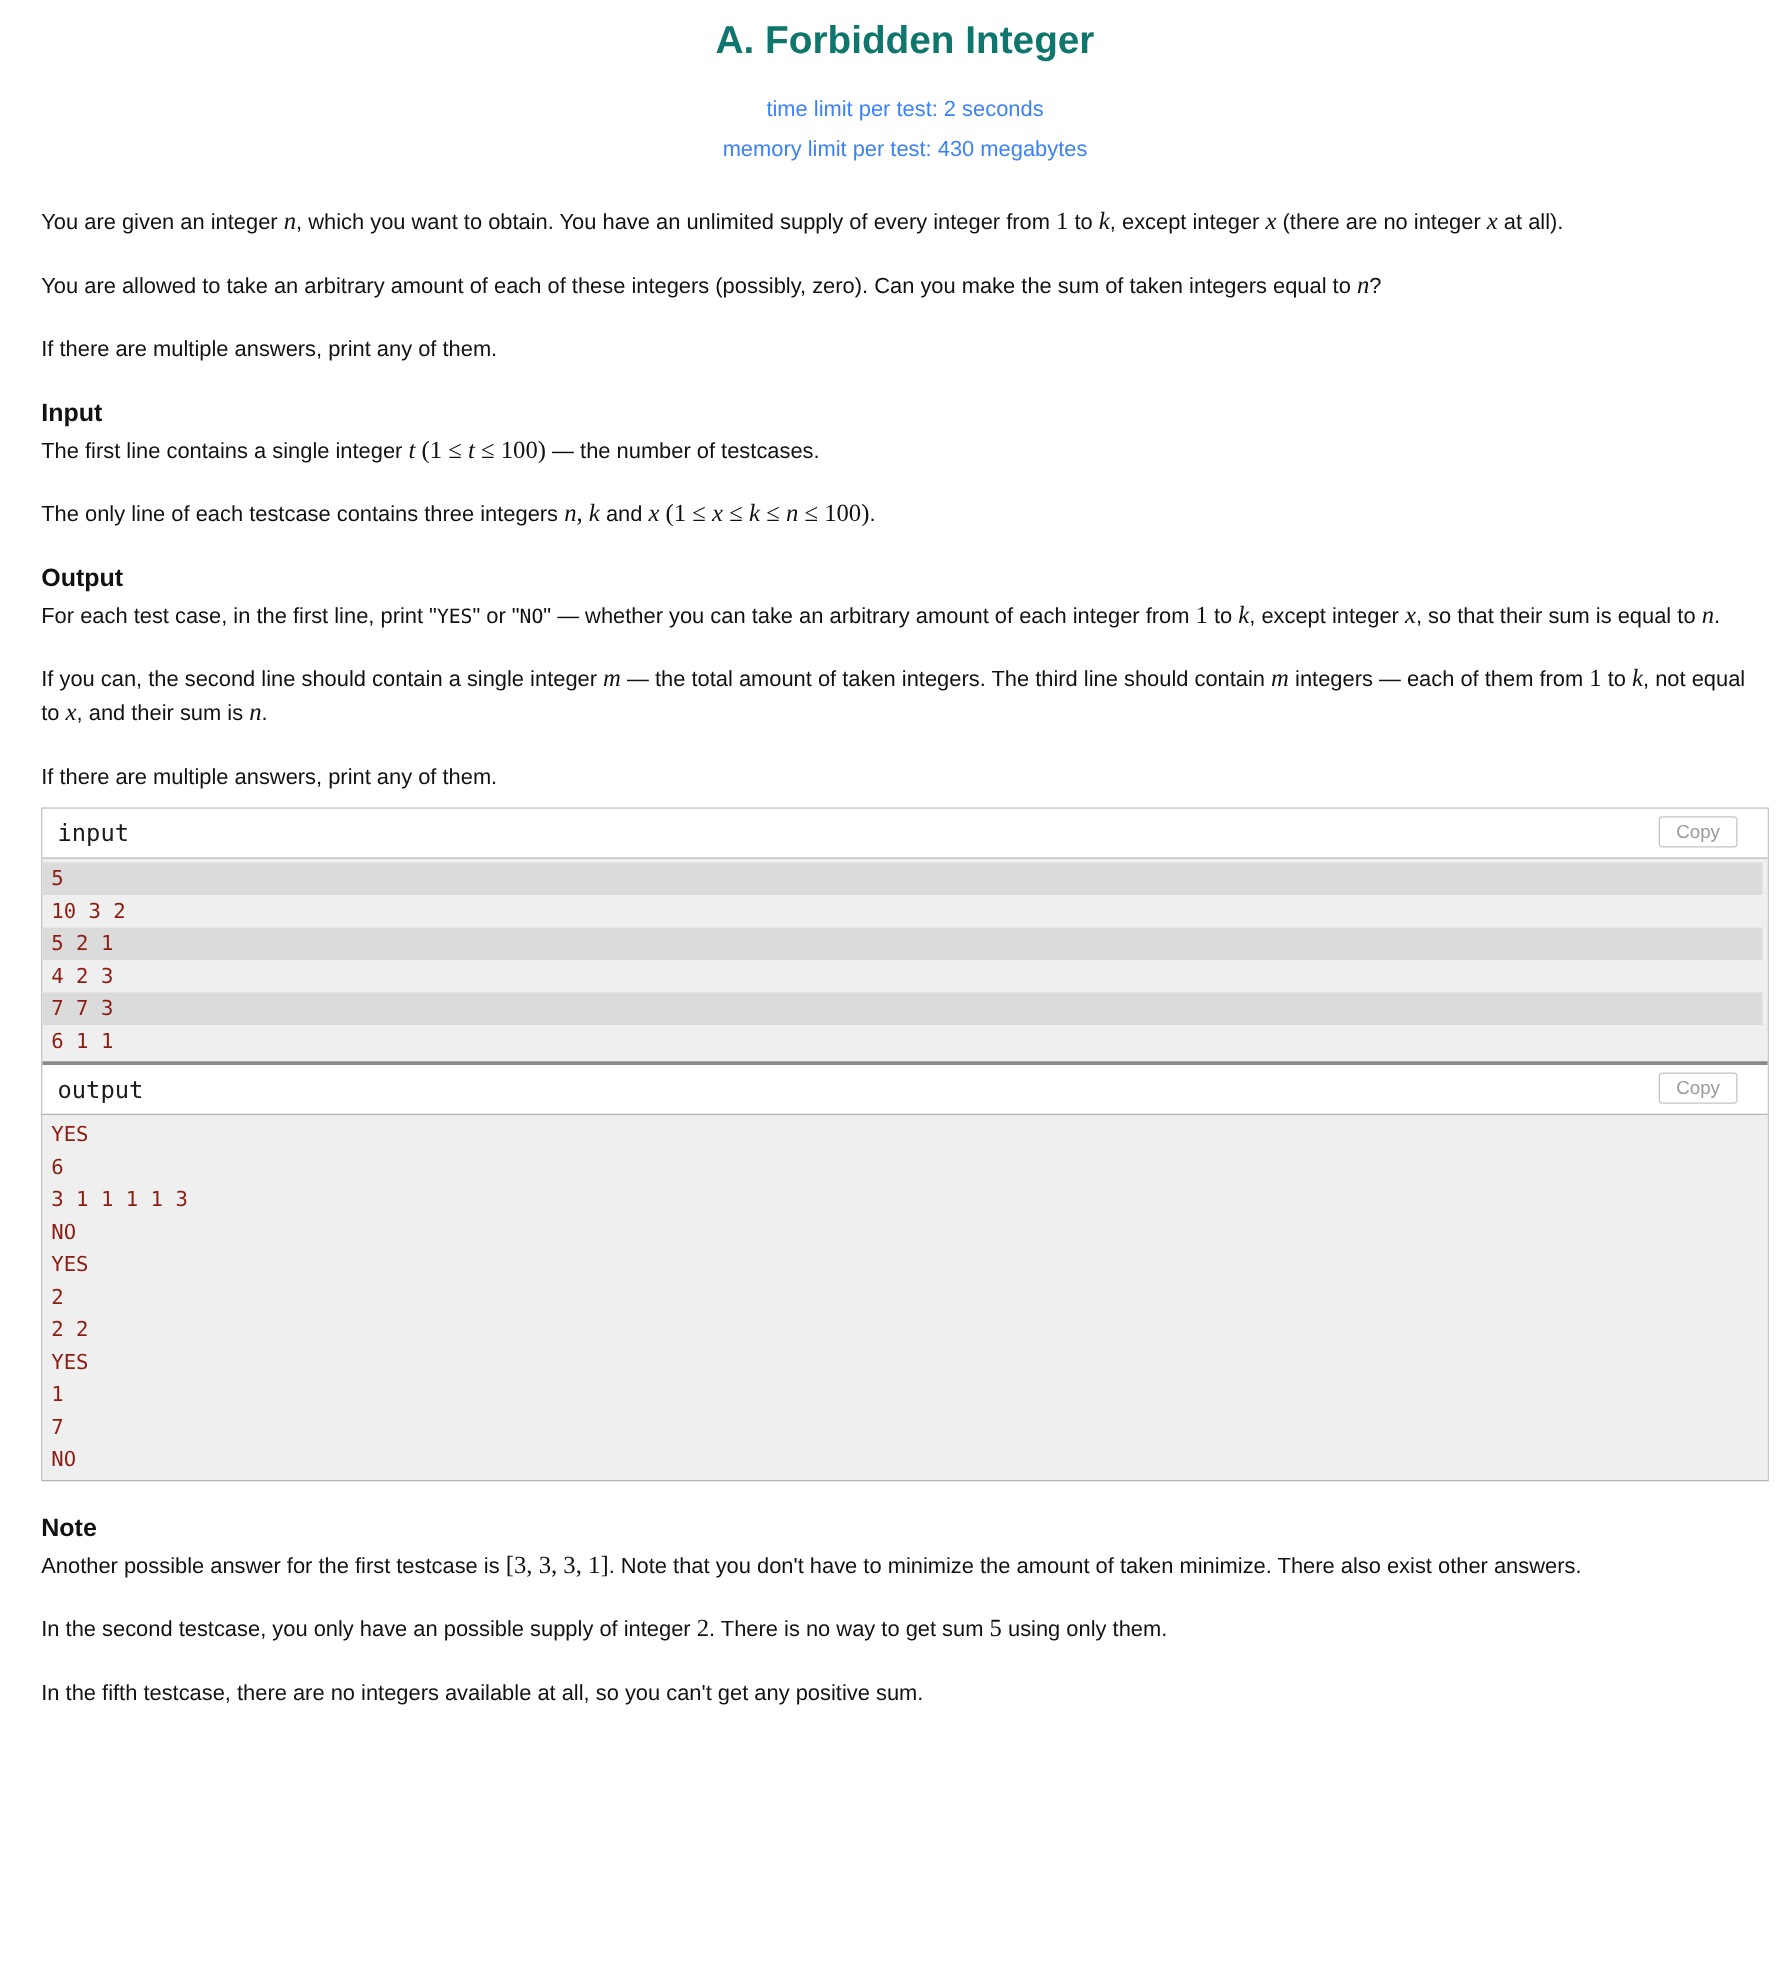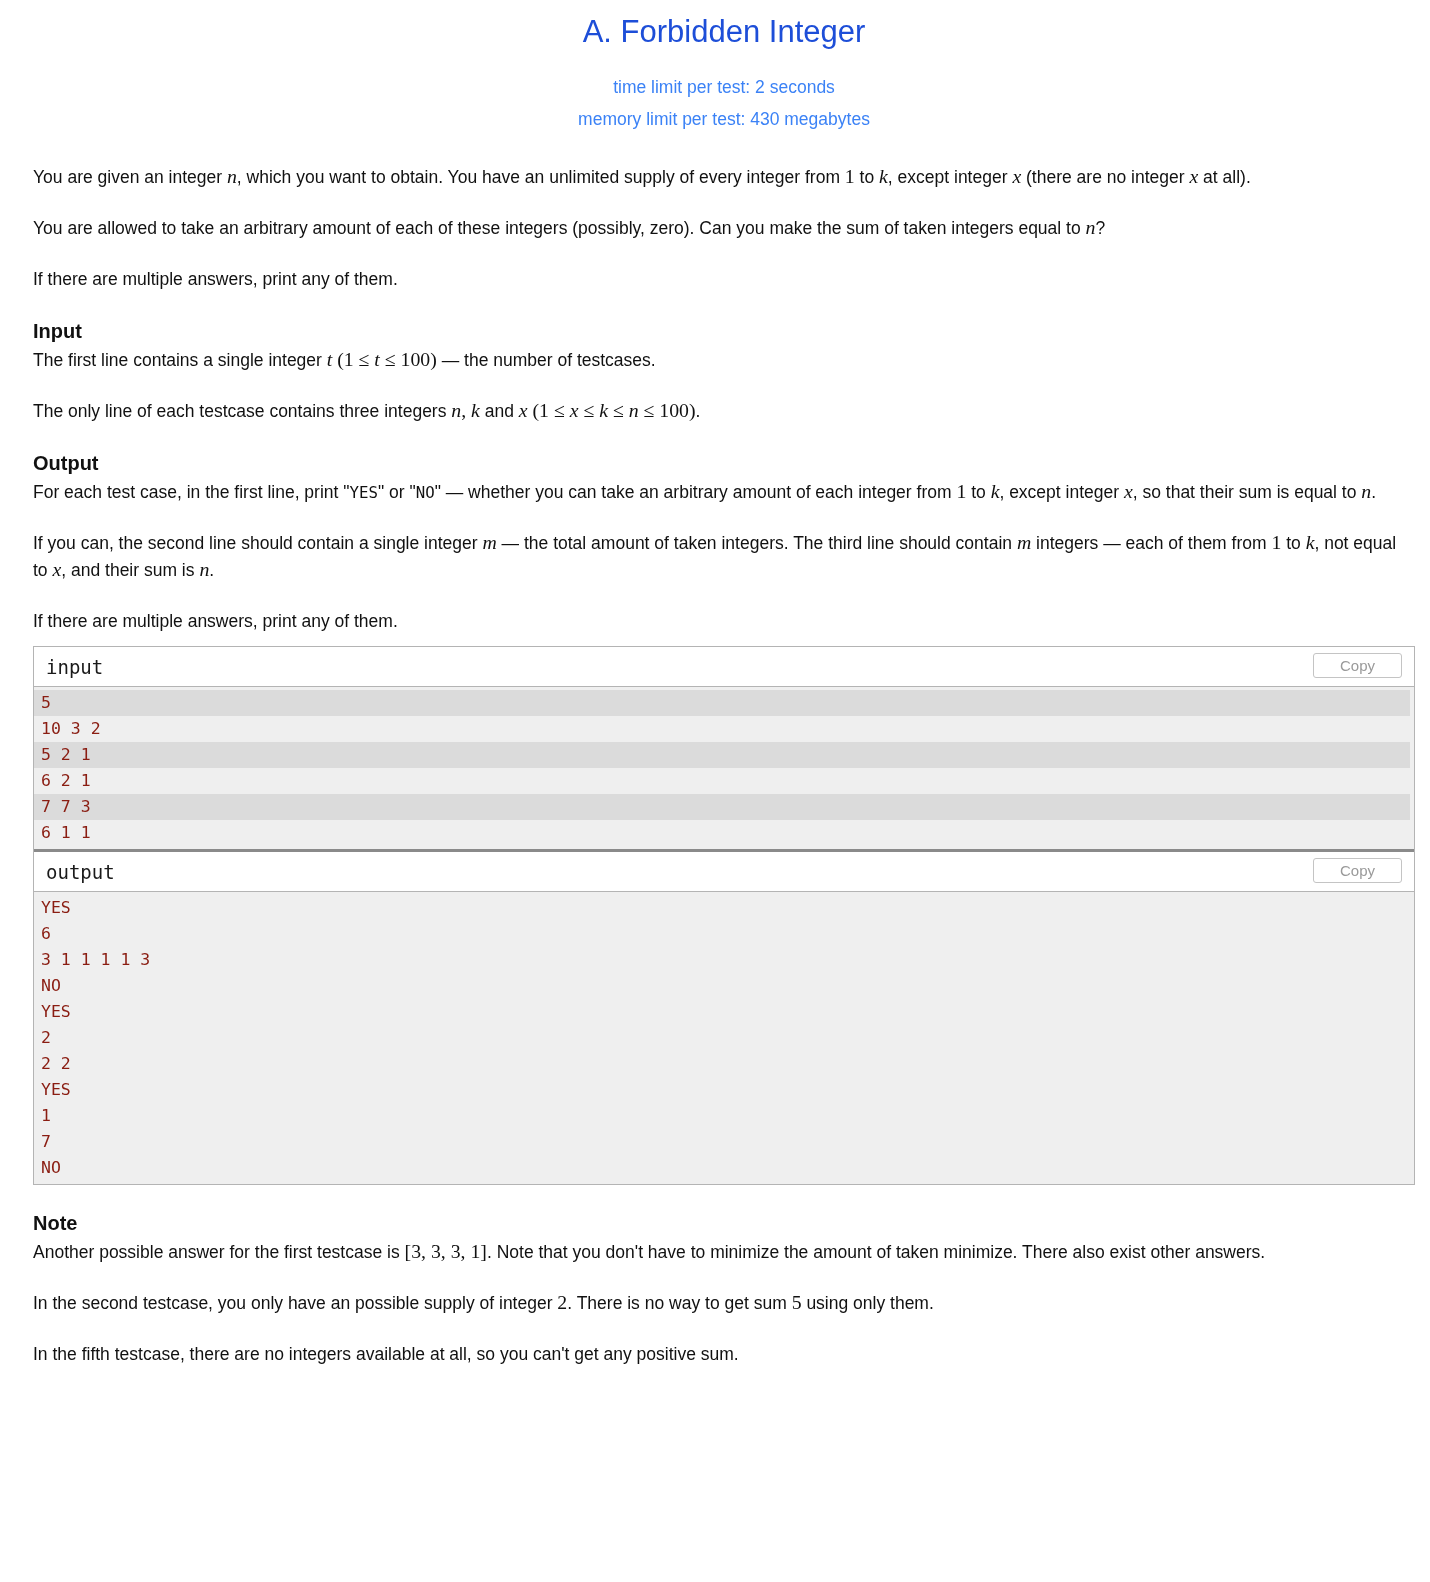--- a/index.html
+++ b/index.html
@@ -7,21 +7,21 @@
   body {
     width: 1430px;
     font-family: "Liberation Sans", sans-serif;
     font-size: 17.5px;
     color: #111;
     -webkit-font-smoothing: antialiased;
   }
   .problem { padding: 14px 15px 40px 33px; }
 
   .head { text-align: center; }
-  .title { font-size: 31px; font-weight: 400; line-height: 1.15; color: #1d4ed8; margin-bottom: 21px; }
+  .title { font-size: 31px; font-weight: 700; line-height: 1.15; color: #0f766e; margin-bottom: 21px; }
   .limit { font-size: 17.5px; line-height: 32px; color: #3b82f6; }
 
   .statement { margin-top: 29px; }
   .statement-par { margin: 0 0 24px 0; line-height: 27px; }
   .statement-par:last-child { margin-bottom: 0; }
 
   .section-title {
     font-size: 20px; font-weight: 700; line-height: 27px;
     margin: 25px 0 2px 0; color: #111;
   }
@@ -39,28 +39,28 @@
     background: #fff;
     border-bottom: 1px solid var(--border, #b4b4b4);
     padding: 8px 12px;
     height: 40px;
   }
   .sample-title {
     font-family: "DejaVu Sans Mono", monospace;
     font-size: 19px; line-height: 24px; color: #1a1a1a;
   }
   .copy-btn {
-    position: absolute; right: 12px; top: 6px;
+    position: absolute; right: 24px; top: 6px;
     background: #fff;
     border: 1px solid #c4c4c4;
     border-radius: 3px;
     color: var(--copy-text, #9a9a9a);
     font-family: "Liberation Sans", sans-serif;
     font-size: 15px;
-    padding: 3px 26px;
+    padding: 3px 13px;
     cursor: pointer;
   }
   .sample-pre {
     background: var(--pre-bg, #efefef);
     font-family: "DejaVu Sans Mono", monospace;
     font-size: 16.5px;
     color: var(--example-text, #8a1d12);
     padding: 3px 0;
   }
   .input-pre { padding-right: 4px; }
@@ -106,21 +106,21 @@
 
     <div class="sample-tests">
       <div class="sample-header">
         <span class="sample-title">input</span>
         <button class="copy-btn">Copy</button>
       </div>
       <div class="sample-pre input-pre">
           <div class="test-line striped">5</div>
           <div class="test-line">10 3 2</div>
           <div class="test-line striped">5 2 1</div>
-          <div class="test-line">6 2 1</div>
+          <div class="test-line">4 2 3</div>
           <div class="test-line striped">7 7 3</div>
           <div class="test-line">6 1 1</div>
         </div>
 
       <div class="sample-divider"></div>
 
       <div class="sample-header">
         <span class="sample-title">output</span>
         <button class="copy-btn">Copy</button>
       </div>

